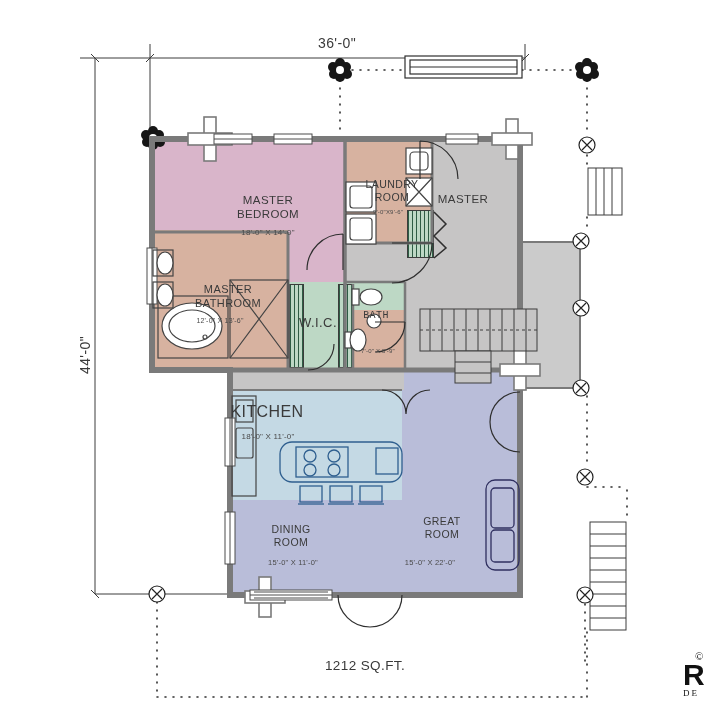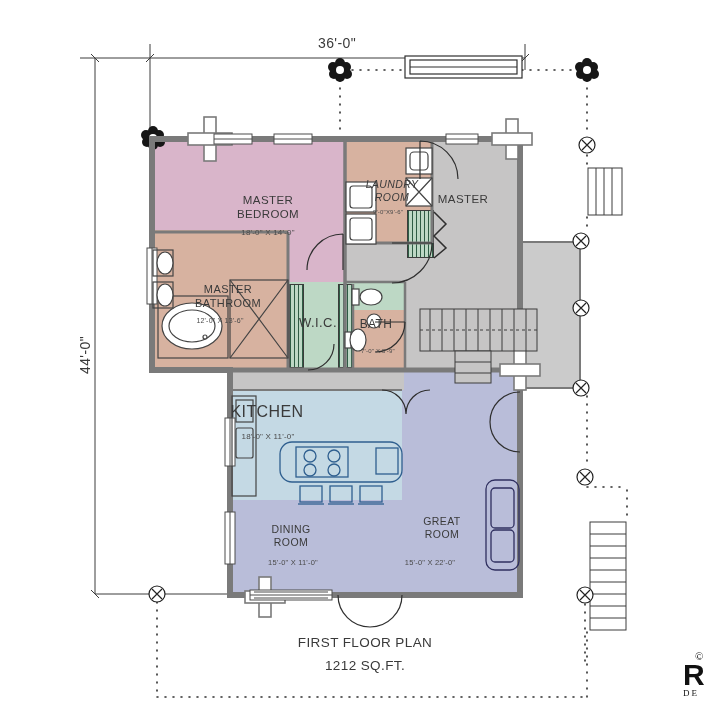--- a/index.html
+++ b/index.html
@@ -283,47 +283,46 @@
     </g>
   </svg>
 
   <div class="lbl" style="left:337px;top:44px;font-size:14px;">36'-0"</div>
   <div class="lbl" style="left:86px;top:355px;font-size:14px;transform:translate(-50%,-50%) rotate(-90deg);">44'-0"</div>
 
   <div class="lbl" style="left:268px;top:207px;font-size:11.5px;">MASTER
 BEDROOM</div>
   <div class="lbl size" style="left:268px;top:233px;font-size:8px;">18'-0" X 14'-0"</div>
 
-  <div class="lbl" style="left:392px;top:191px;font-size:10.5px;font-style:italic;">LAUNDRY
+  <div class="lbl" style="left:392px;top:191px;font-size:10.5px;">LAUNDRY
 ROOM</div>
   <div class="lbl size" style="left:388px;top:213px;font-size:6px;">9'-0"X9'-6"</div>
 
   <div class="lbl" style="left:463px;top:199px;font-size:11.5px;">MASTER</div>
 
   <div class="lbl" style="left:228px;top:297px;font-size:11px;">MASTER
 BATHROOM</div>
   <div class="lbl size" style="left:220px;top:321px;font-size:7px;">12'-0" X 13'-6"</div>
 
   <div class="lbl" style="left:318px;top:323px;font-size:13px;">W.I.C.</div>
 
-  <div class="lbl" style="left:376px;top:324px;font-size:12px;">BATH</div>
+  <div class="lbl" style="left:376px;top:316px;font-size:10px;font-family:Liberation Mono, monospace;">BATH</div>
   <div class="lbl size" style="left:378px;top:352px;font-size:6px;">7'-0" X 5'-9"</div>
 
   <div class="lbl" style="left:267px;top:412px;font-size:16px;">KITCHEN</div>
   <div class="lbl size" style="left:268px;top:437px;font-size:8px;">18'-0" X 11'-0"</div>
 
   <div class="lbl" style="left:291px;top:536px;font-size:10.5px;">DINING
 ROOM</div>
   <div class="lbl size" style="left:293px;top:563px;font-size:7.5px;">15'-0" X 11'-0"</div>
 
   <div class="lbl" style="left:426px;top:528px;font-size:10.5px;margin-left:16px;">GREAT
 ROOM</div>
   <div class="lbl size" style="left:430px;top:563px;font-size:7.5px;">15'-0" X 22'-0"</div>
 
-  <div class="lbl" style="left:365px;top:643px;font-size:13.5px;">FIRST FLOOR PLAN</div>
   <div class="lbl" style="left:365px;top:666px;font-size:13.5px;">1212 SQ.FT.</div>
 
   <div class="logo-wrap">
     <span class="logo-c">©</span>
     <span class="logo-letter">R</span>
     <span class="logo-sub">DE</span>
   </div>
 
 </div>
 

